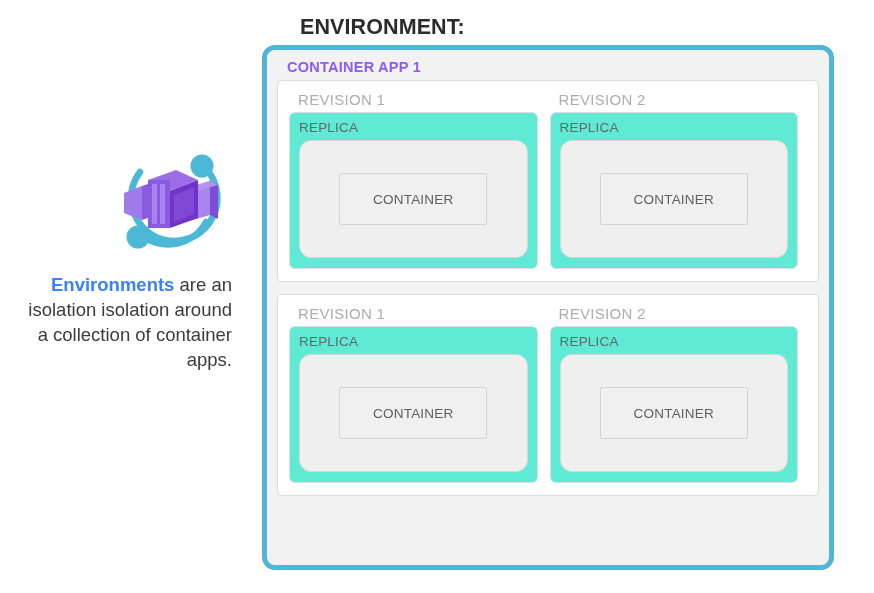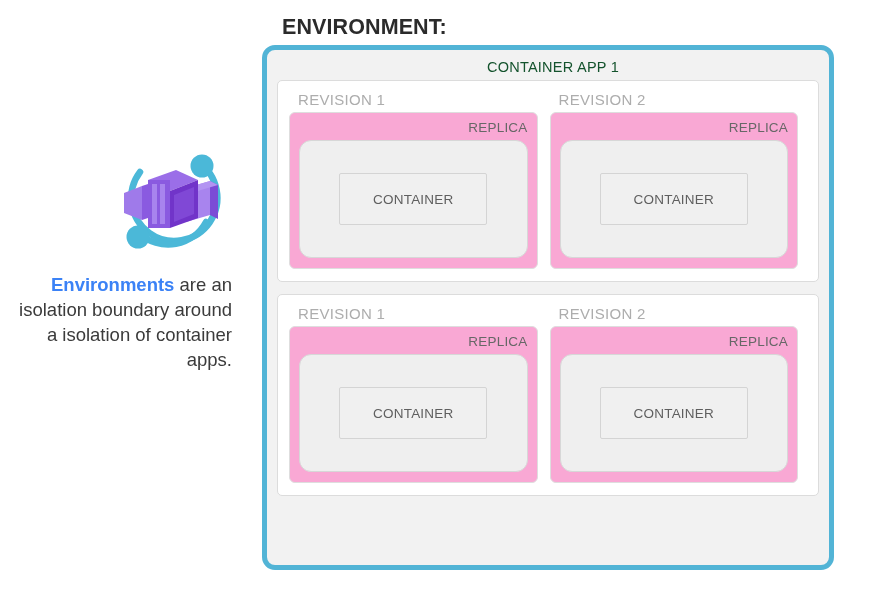--- a/index.html
+++ b/index.html
@@ -46,21 +46,21 @@
     font-family: "Liberation Sans", sans-serif;
   }
   .caption b {
     font-weight: bold;
     color: #3b82f6;
   }
 
   
   .env-title {
     position: absolute;
-    left: 282px;
+    left: 300px;
     top: 15px;
     height: 30px;
     display: flex;
     align-items: baseline;
     white-space: nowrap;
   }
   .env-title .main {
     font-size: 21.5px;
     font-weight: bold;
     color: #2b2b2b;
@@ -89,26 +89,25 @@
   }
 
   
   .app-block {
     position: relative;
   }
   .app-block + .app-block { margin-top: 12px; }
 
   .app-label {
     font-size: 14.5px;
-    font-weight: normal;
-    color: #14532d;
+    font-weight: bold;
+    color: #8b5cf6;
     letter-spacing: 0.25px;
     padding-left: 10px;
     margin-bottom: 5px;
-    text-align: center;
   }
 
   .app-panel {
     background: #ffffff;
     border: 1px solid #dcdcdc;
     border-radius: 5px;
     display: flex;
     gap: 12px;
     padding: 10px 20px 12px 11px;
     box-sizing: border-box;
@@ -121,26 +120,25 @@
   }
   .revision-label {
     font-size: 15px;
     color: #adadad;
     letter-spacing: 0.3px;
     padding-left: 9px;
     margin-bottom: 4px;
   }
 
   .replica {
-    background: #f9a8d4;
+    background: #5eead4;
     border: 1px solid #dedede;
     border-radius: 6px;
     padding: 7px 9px 10px 9px;
     box-sizing: border-box;
-    text-align: right;
   }
   .replica-label {
     font-size: 13.5px;
     color: #676767;
     letter-spacing: 0.2px;
     margin-bottom: 5px;
   }
 
   .replica-inner {
     background: #efefef;
@@ -196,21 +194,21 @@
 
       <path d="M 60 49 L 88 38 L 88 76 L 60 86 Z" fill="#7134c9"></path>
       <path d="M 64 53 L 84 45 L 84 72 L 64 80 Z" fill="#8048d6"></path>
 
       <circle cx="92" cy="24" r="11.5" fill="#4bb8d8"></circle>
       <circle cx="28" cy="95" r="11.5" fill="#4bb8d8"></circle>
     </svg>
   </div>
 
   <div class="caption">
-    <b>Environments</b><span> are an isolation boundary around a isolation of container apps.</span>
+    <b>Environments</b><span> are an isolation isolation around a collection of container apps.</span>
   </div>
 </div>
 
 <div class="env-title">
   <span class="main">ENVIRONMENT:</span>
 </div>
 
 <div class="environment">
 
   <div class="app-block">

